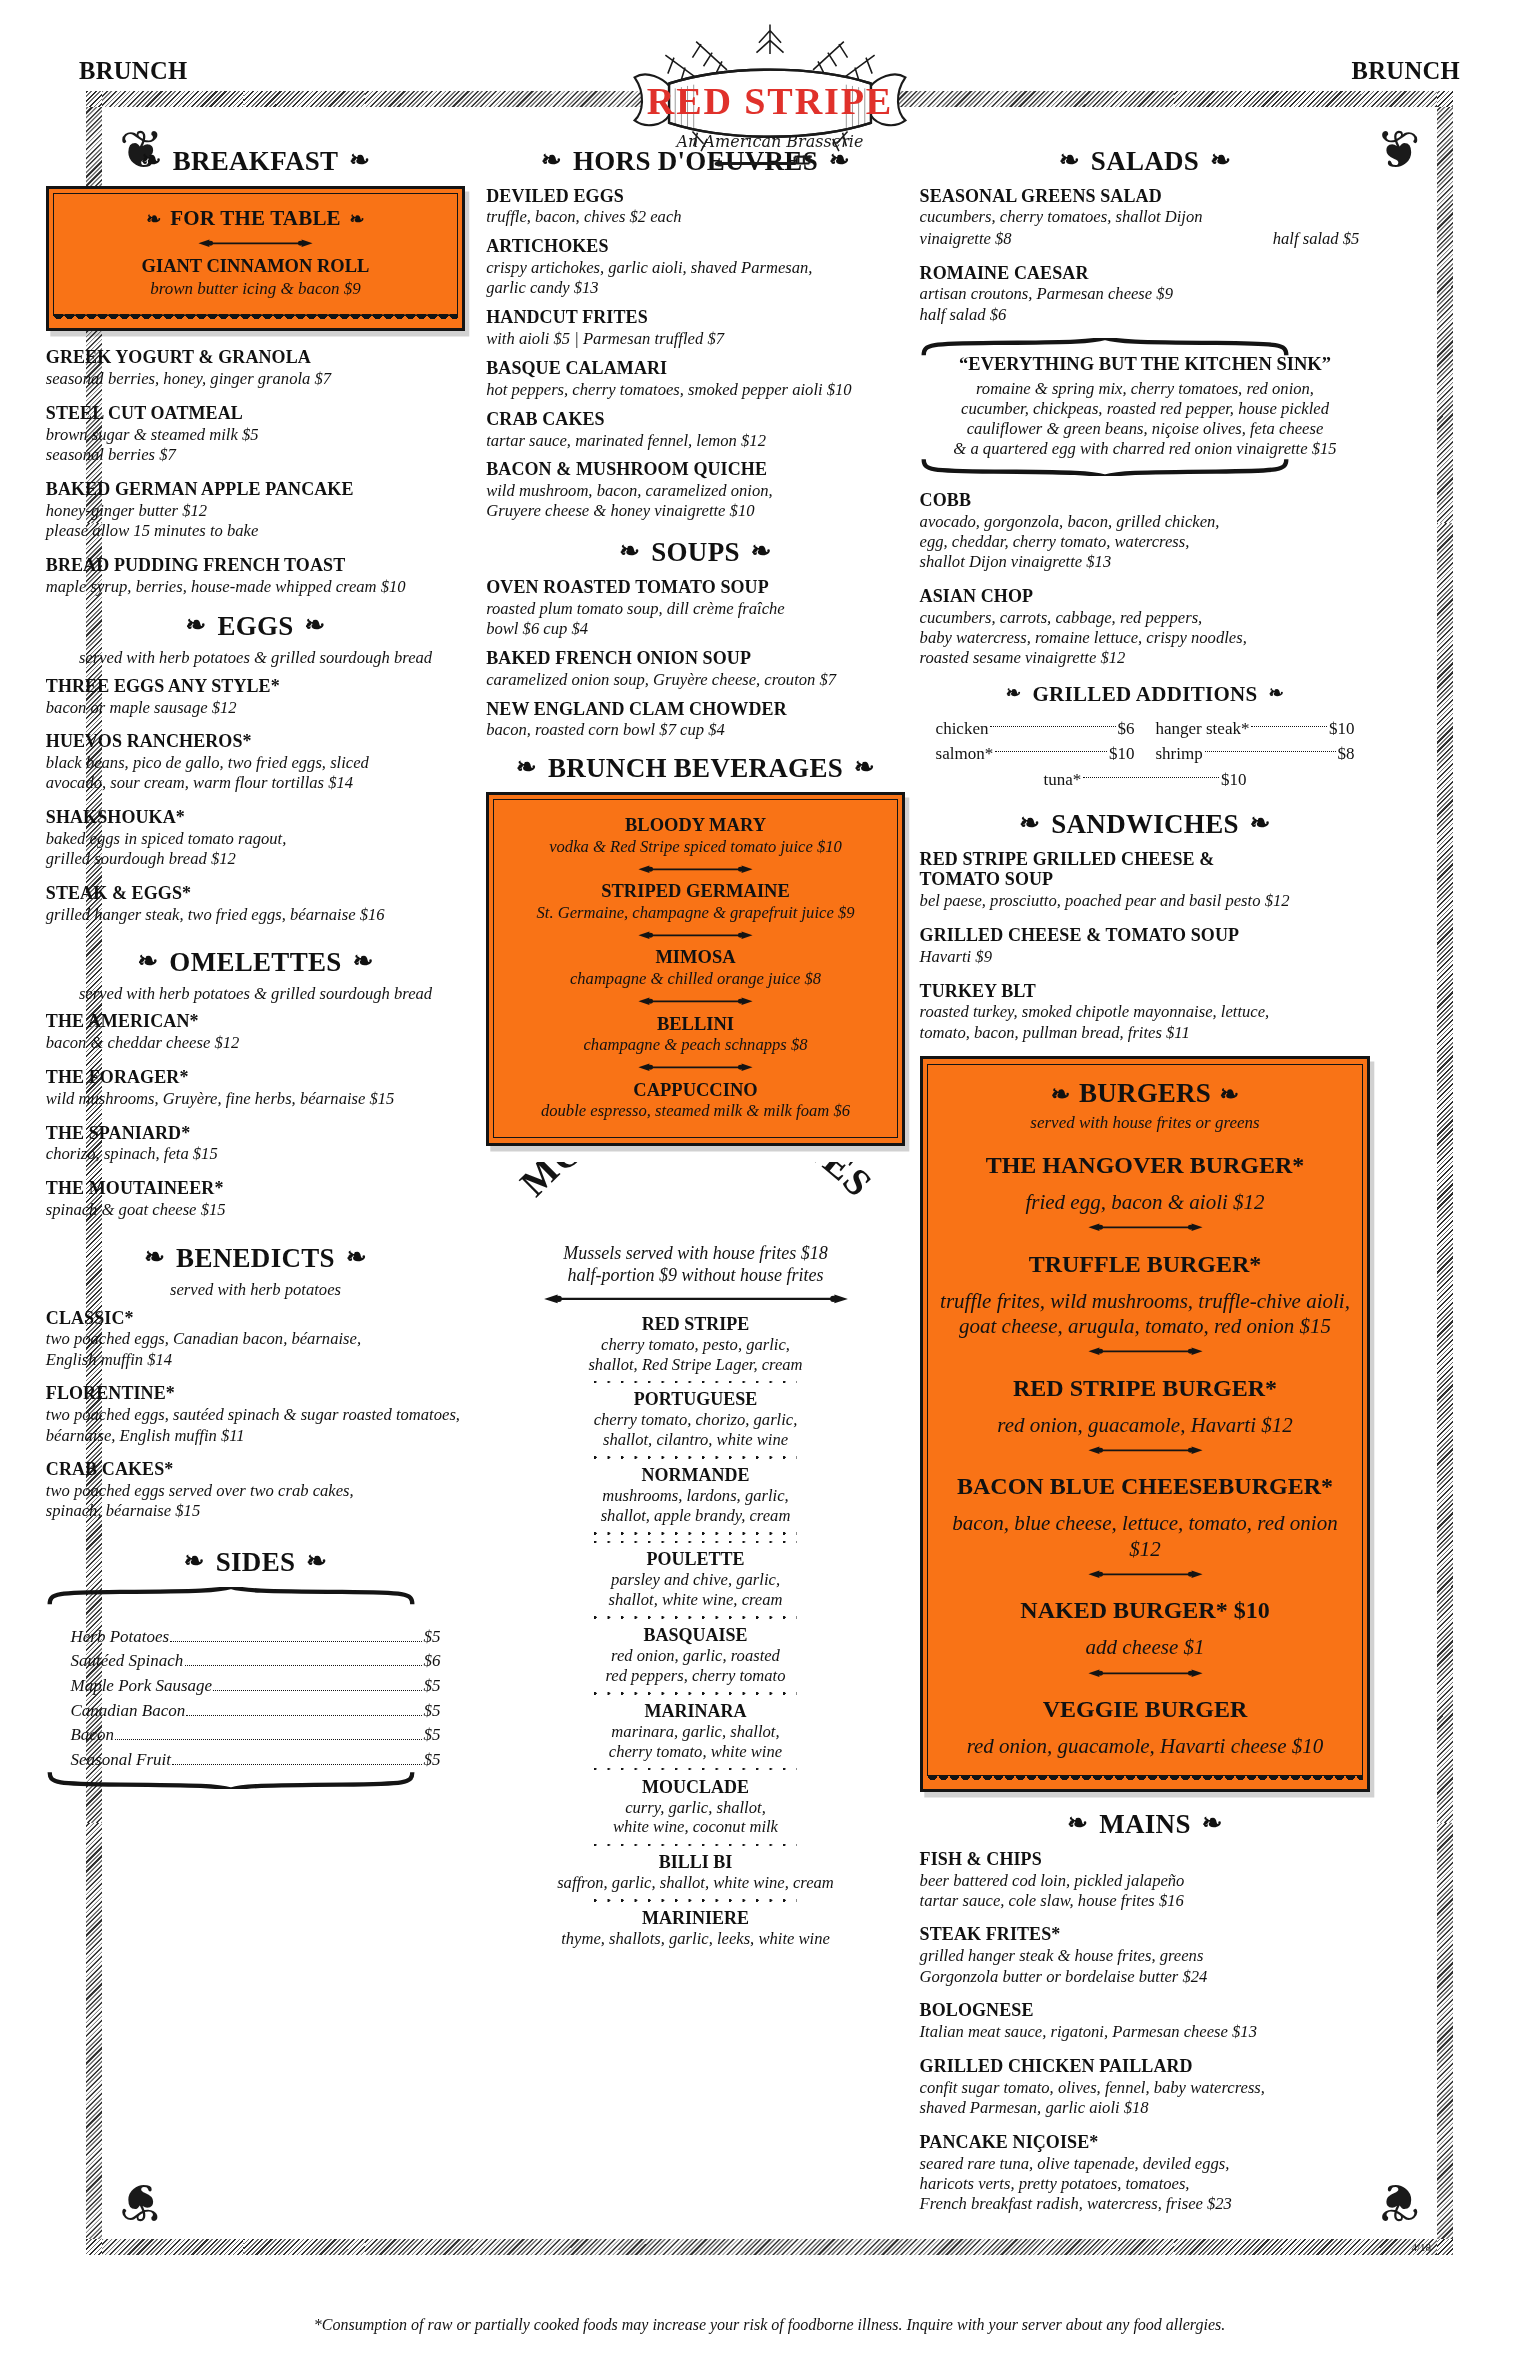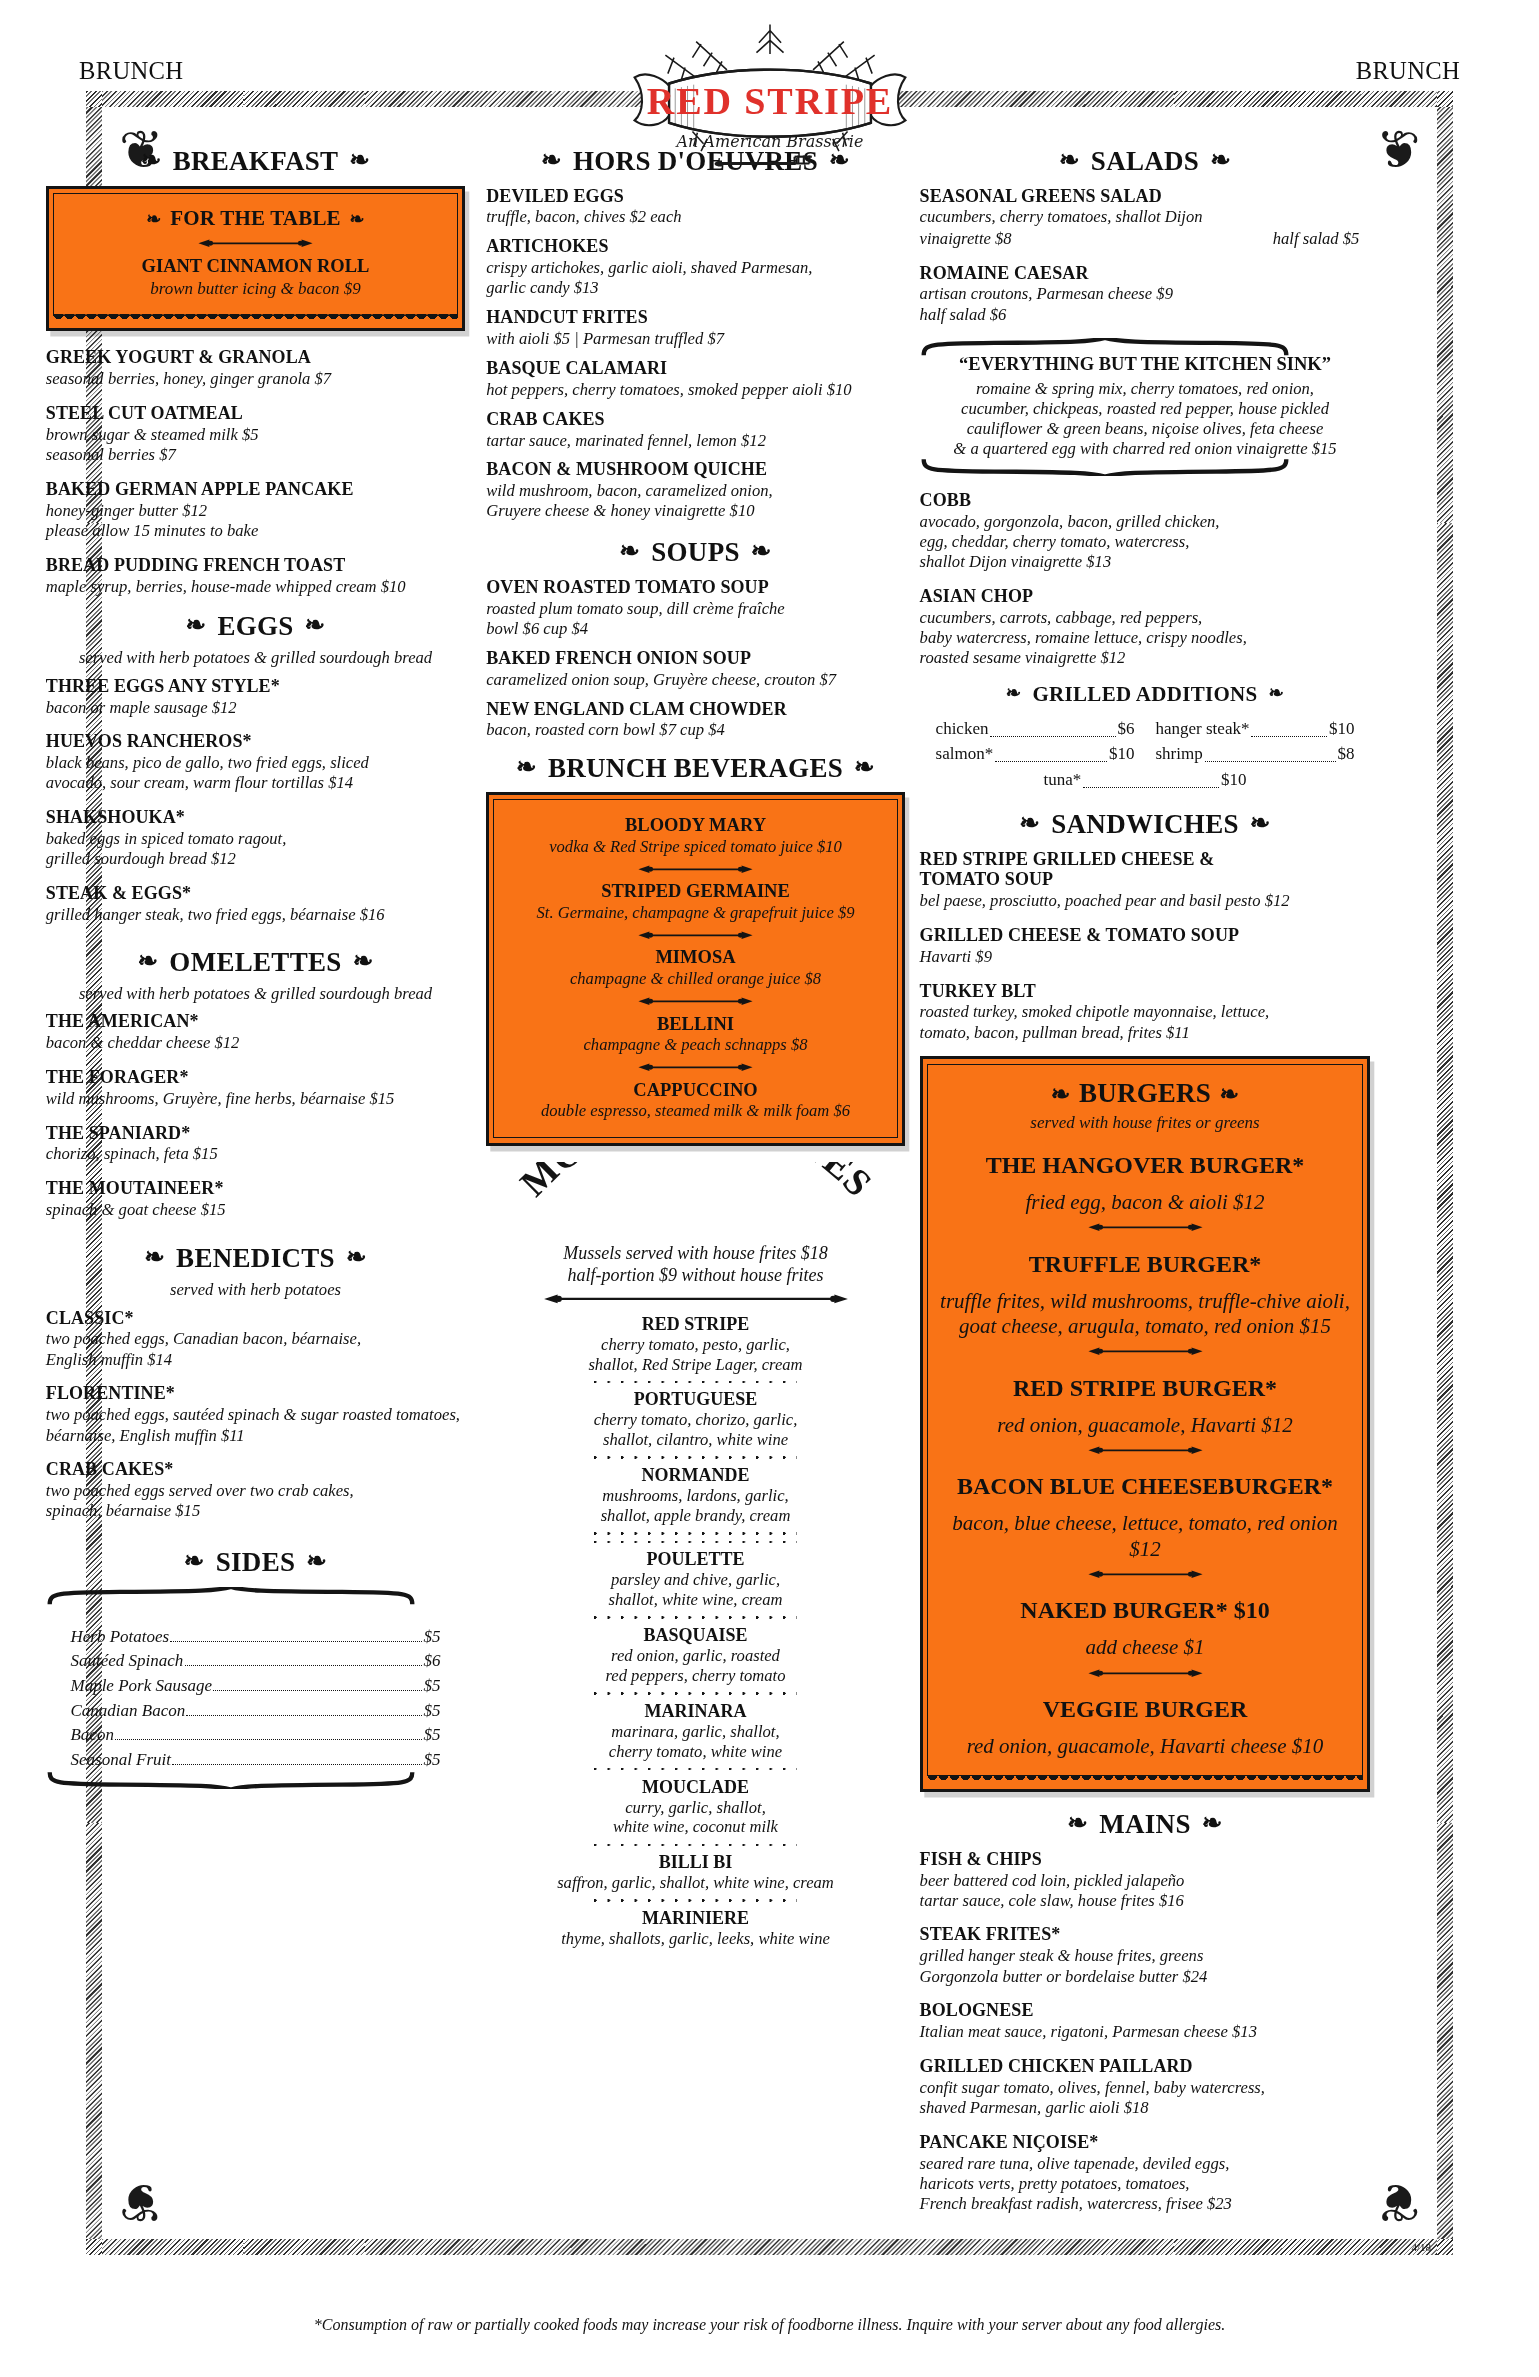--- a/index.html
+++ b/index.html
@@ -8,21 +8,21 @@
     width: 1539px; height: 2377px;
     font-family: "Liberation Serif", "DejaVu Serif", serif;
     color: #111111;
     position: relative;
     overflow: hidden;
   }
 
   
   .page { position: absolute; inset: 0; }
 
-  .brunch-tab { position: absolute; top: 57px; font-size: 24.6px; font-weight: 400;
+  .brunch-tab { position: absolute; top: 57px; font-size: 24.6px; font-weight: 700;
                 letter-spacing: 0.3px; font-family: "Liberation Serif", serif; text-align: center; }
   .brunch-left  { left: 79px; }
   .brunch-right { right: 79px; }
 
   
   .frame {
     position: absolute;
     left: 86px; right: 86px; top: 91px; bottom: 122px;
     border: 16px solid transparent;
     border-image: repeating-linear-gradient(135deg,
@@ -109,21 +109,21 @@
   
   .dot-list { text-align: right; padding: 0 21px; margin-top: 22px; }
   .dot-row { display: flex; align-items: baseline; font-style: italic; font-size: 17px;
              line-height: 1.45; }
   .dot-row .lbl { white-space: nowrap; }
   .dot-row .leader { flex: 1; border-bottom: 1.8px dotted #141414; margin: 0 1.2px 4.3px; }
   .dot-row .val { white-space: nowrap; }
 
   
   .ga-grid { display: grid; grid-template-columns: 1fr 1fr; column-gap: 21px; padding: 0 16px; }
-  .ga-row { display: flex; align-items: flex-end; font-size: 17px; line-height: 1.5; }
+  .ga-row { display: flex; align-items: center; font-size: 17px; line-height: 1.5; }
   .ga-row .lbl { white-space: nowrap; }
   .ga-row .leader { flex: 1; border-bottom: 1.8px dotted #141414; margin: 0 1.8px 4.3px; }
   .ga-row .val { white-space: nowrap; }
   .ga-center { display:flex; justify-content:center; }
   .ga-center .ga-row { width: 203px; }
 
   
   .arch { position: relative; height: 80px; margin-top: 6.2px; }
   .arch svg { position:absolute; left:50%; transform: translateX(-50%); top: 0; }
 

